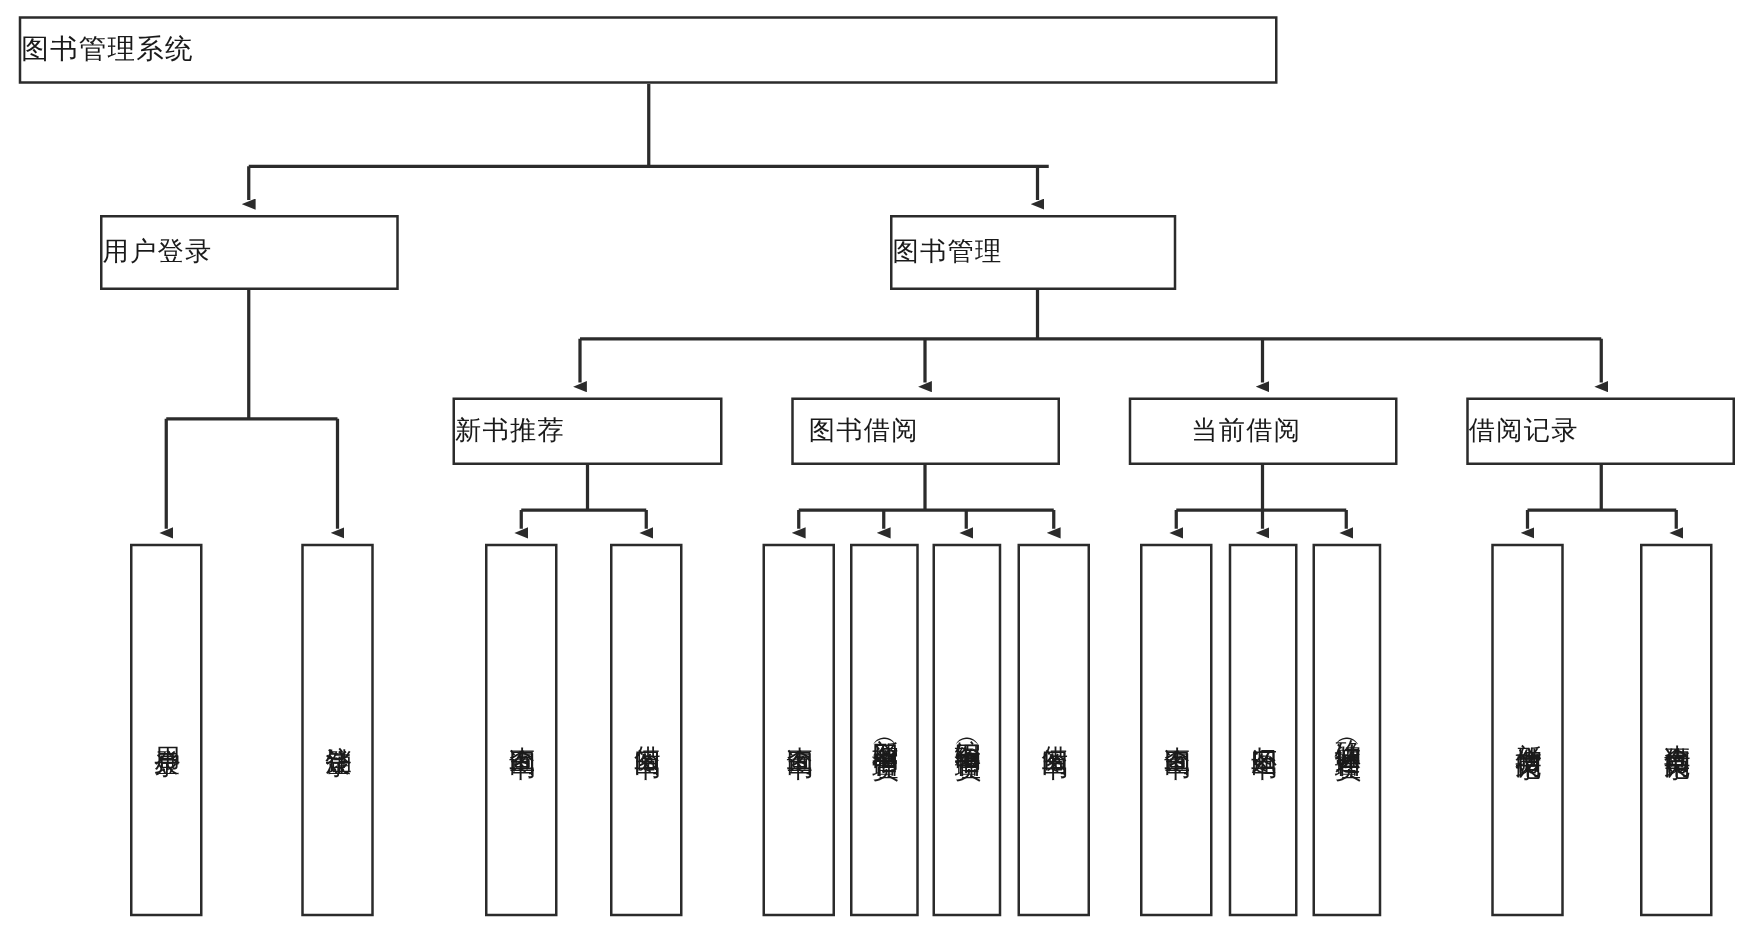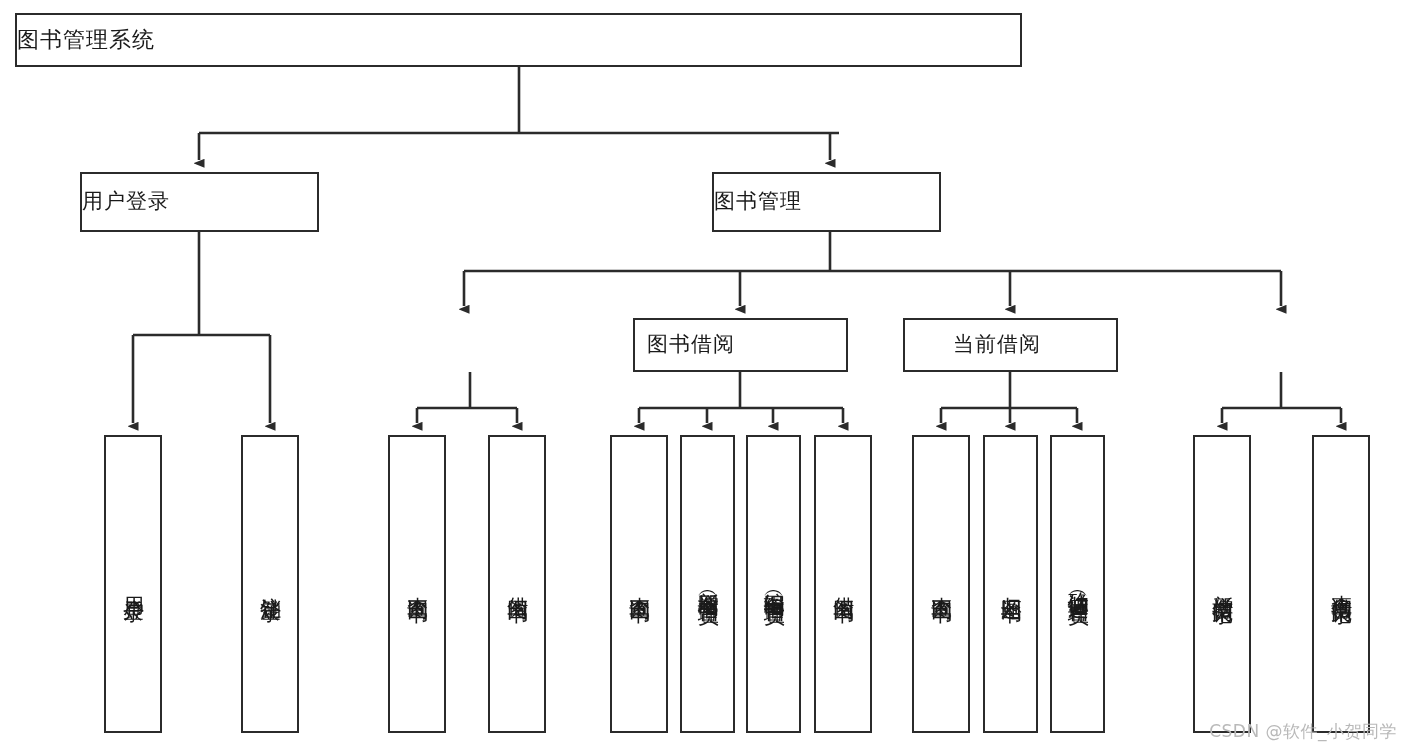--- a/index.html
+++ b/index.html
@@ -130,26 +130,32 @@
     <span class="lbl">图书管理系统</span>
   </div>
 
   <div class="node tier2" style="left:80px;top:172px;width:239px;height:60px;">
     <span class="lbl">用户登录</span>
   </div>
   <div class="node tier2" style="left:712px;top:172px;width:229px;height:60px;">
     <span class="lbl">图书管理</span>
   </div>
 
+  <div class="node tier3" style="left:362px;top:318px;width:216px;height:54px;">
+    <span class="lbl">新书推荐</span>
+  </div>
   <div class="node tier3" style="left:633px;top:318px;width:215px;height:54px;padding-left:12px;">
     <span class="lbl">图书借阅</span>
   </div>
   <div class="node tier3" style="left:903px;top:318px;width:215px;height:54px;padding-left:48px;">
     <span class="lbl">当前借阅</span>
   </div>
+  <div class="node tier3" style="left:1173px;top:318px;width:215px;height:54px;">
+    <span class="lbl">借阅记录</span>
+  </div>
 
   <div class="leaf" style="left:104px;top:435px;width:58px;height:298px;">
     <span class="vlbl">用户登录</span>
   </div>
   <div class="leaf" style="left:241px;top:435px;width:58px;height:298px;">
     <span class="vlbl">注销登录</span>
   </div>
 
   <div class="leaf" style="left:388px;top:435px;width:58px;height:298px;">
     <span class="vlbl">查询图书</span>
@@ -181,15 +187,14 @@
     <span class="vlbl">确认归还（管理员）</span>
   </div>
 
   <div class="leaf" style="left:1193px;top:435px;width:58px;height:298px;">
     <span class="vlbl">新增借阅记录</span>
   </div>
   <div class="leaf" style="left:1312px;top:435px;width:58px;height:298px;">
     <span class="vlbl">查询借阅记录</span>
   </div>
 
-  <div class="watermark">CSDN @软件_小贺同学</div>
 
 </div>
 
 </body></html>

